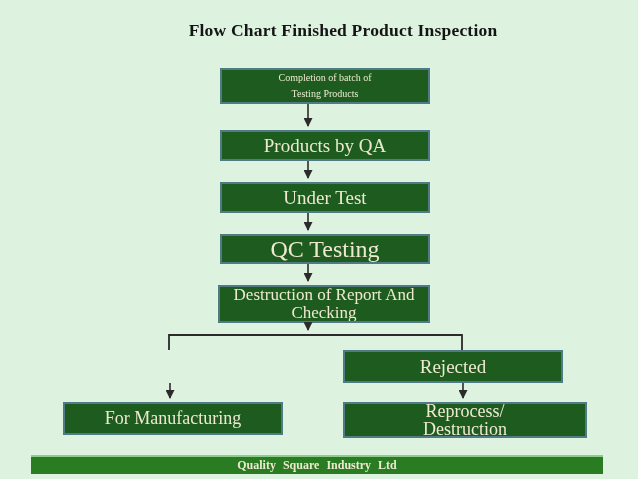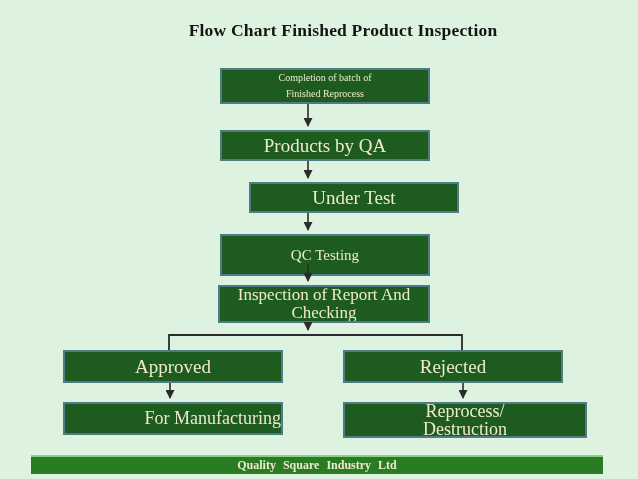--- a/index.html
+++ b/index.html
@@ -40,27 +40,27 @@
     flex-direction:column;
     align-items:center;
     justify-content:center;
     text-align:center;
     overflow:hidden;
   }
   .fbox .ln{white-space:nowrap;}
   
   .b-completion{left:220px;top:68px;width:210px;height:36px;font-size:10px;line-height:16px;}
   .b-sampling{left:220px;top:130px;width:210px;height:31px;font-size:19px;}
-  .b-under-test{left:220px;top:182px;width:210px;height:31px;font-size:19px;margin-left:29px;}
-  .b-qc-testing{left:220px;top:234px;width:210px;height:42px;font-size:15px;}
+  .b-under-test{left:220px;top:182px;width:210px;height:31px;font-size:19px;}
+  .b-qc-testing{left:220px;top:234px;width:210px;height:30px;font-size:24px;}
   .b-preparation{left:218px;top:285px;width:212px;height:38px;font-size:17px;line-height:18px;}
   
   .b-approved{left:63px;top:350px;width:220px;height:33px;font-size:19px;}
   .b-rejected{left:343px;top:350px;width:220px;height:33px;font-size:19px;}
-  .b-for-manufacturing{left:63px;top:402px;width:220px;height:33px;font-size:18px;align-items:flex-end;}
+  .b-for-manufacturing{left:63px;top:402px;width:220px;height:33px;font-size:18px;}
   .b-reprocess{left:343px;top:402px;width:244px;height:36px;font-size:18px;line-height:18px;}
   .connectors{
     position:absolute;left:0;top:0;width:638px;height:479px;
     pointer-events:none;
   }
   .conn{stroke:var(--connector);fill:none;}
   .arrowhead{fill:var(--connector);}
   .footer{
     position:absolute;
     left:31px;top:455px;width:572px;height:19px;
@@ -76,43 +76,40 @@
 </style>
 </head>
 <body>
 
 <div class="slide">
 
   <div class="title">Flow Chart Finished Product Inspection</div>
 
   <div class="fbox b-completion">
     <div class="ln">Completion of batch of</div>
-    <div class="ln">Finished Reprocess</div>
+    <div class="ln">Testing Products</div>
   </div>
 
   <div class="fbox b-sampling">
     <div class="ln">Products by QA</div>
   </div>
 
   <div class="fbox b-under-test">
     <div class="ln">Under Test</div>
   </div>
 
   <div class="fbox b-qc-testing">
     <div class="ln">QC Testing</div>
   </div>
 
   <div class="fbox b-preparation">
-    <div class="ln">Inspection of Report And</div>
+    <div class="ln">Destruction of Report And</div>
     <div class="ln">Checking</div>
   </div>
 
-  <div class="fbox b-approved">
-    <div class="ln">Approved</div>
-  </div>
 
   <div class="fbox b-rejected">
     <div class="ln">Rejected</div>
   </div>
 
   <div class="fbox b-for-manufacturing">
     <div class="ln">For Manufacturing</div>
   </div>
 
   <div class="fbox b-reprocess">

